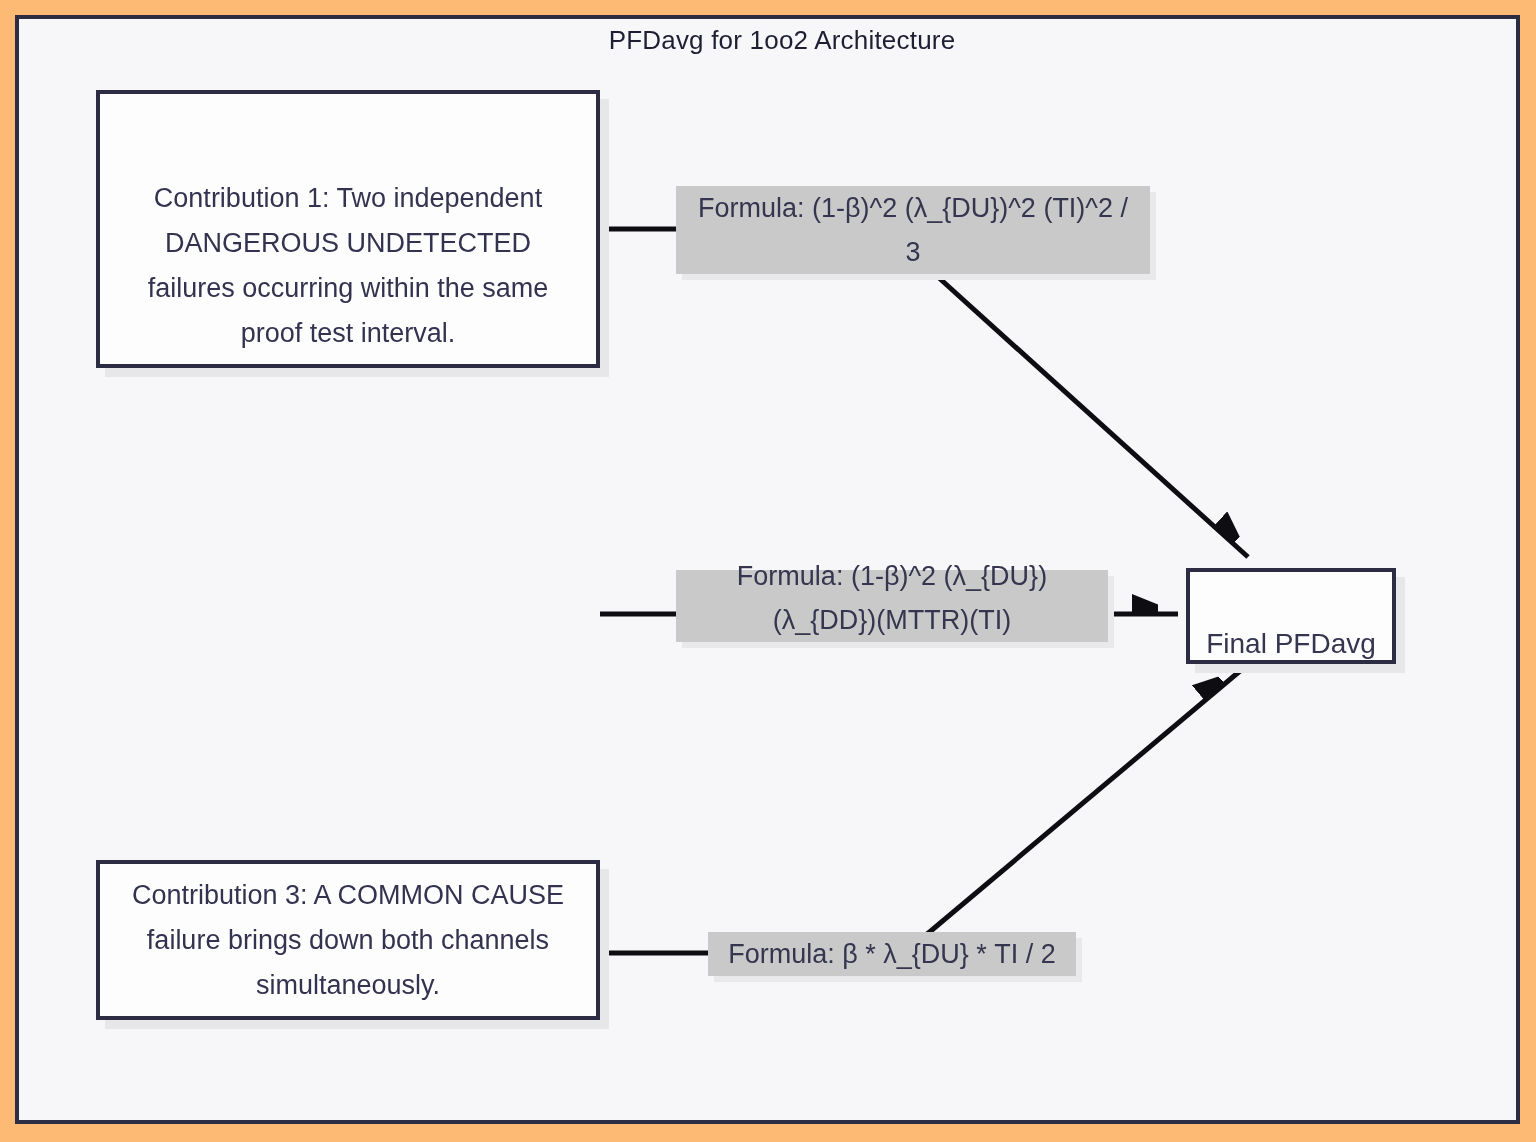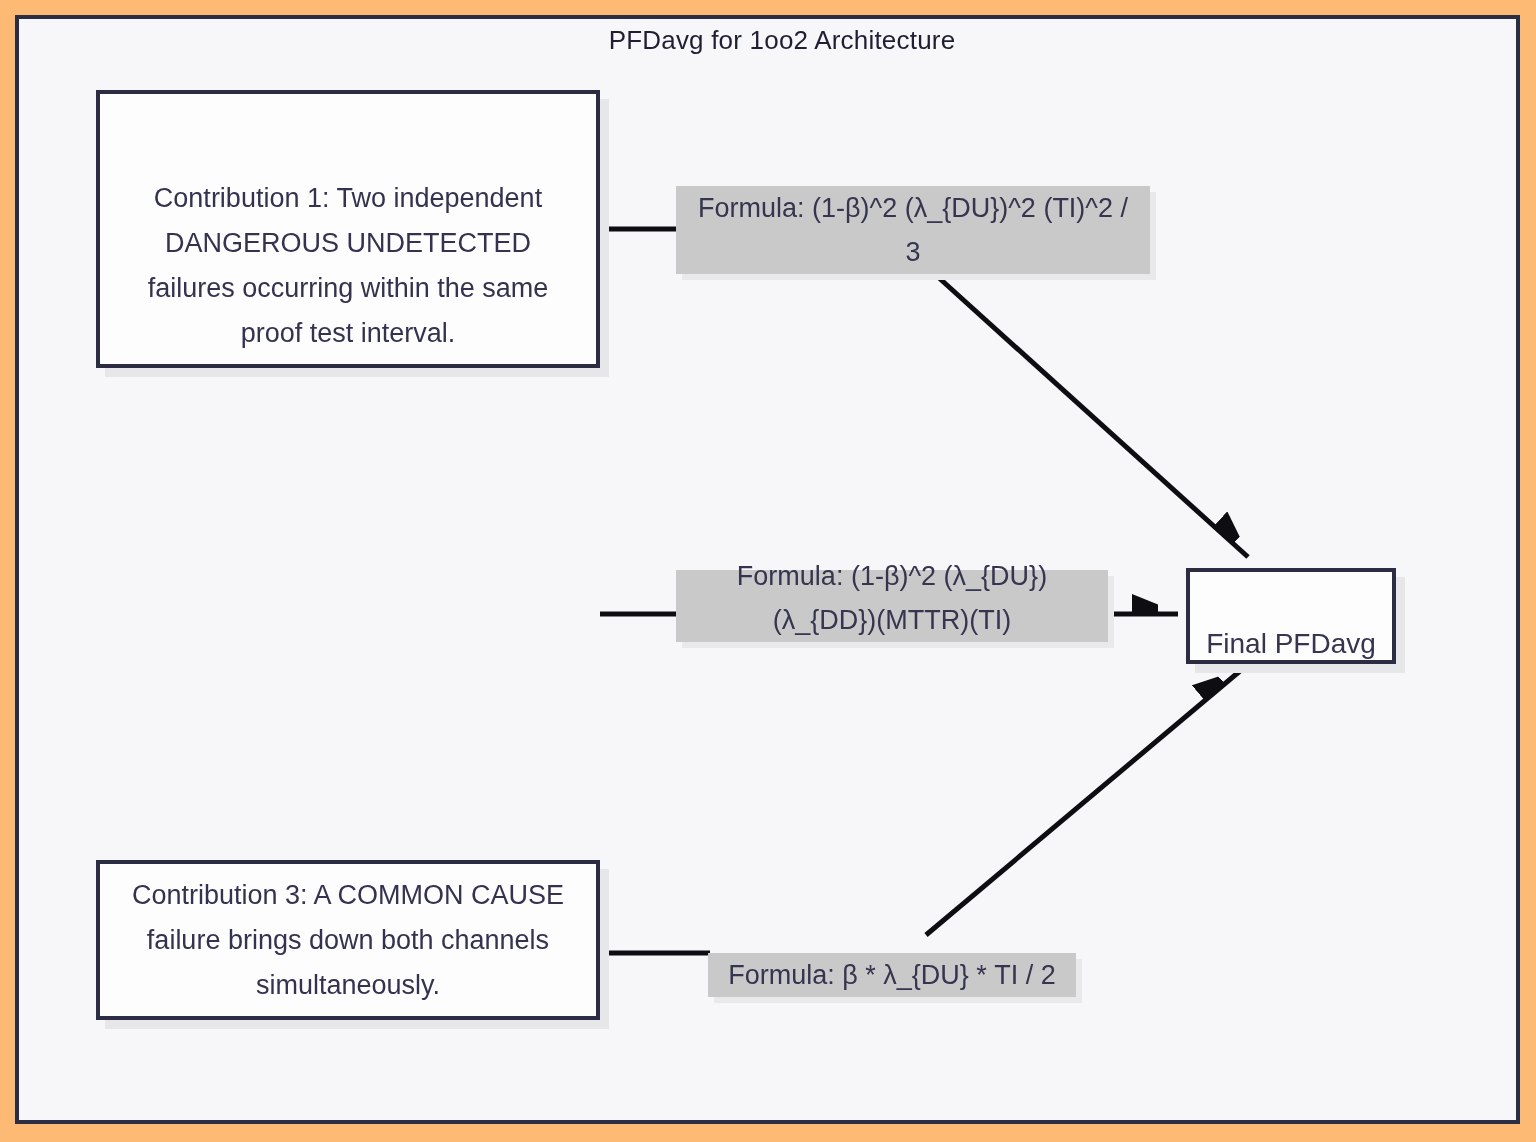--- a/index.html
+++ b/index.html
@@ -66,21 +66,21 @@
   .formula-box {
     background: #c9c9c9;
     box-shadow: 6px 6px 0 #e9e9ec;
     font-size: 27px;
     line-height: 44px;
     color: #35354f;
     padding: 0 18px;
   }
   .formula-1 { left: 676px; top: 186px; width: 474px; height: 88px; }
   .formula-2 { left: 676px; top: 570px; width: 432px; height: 72px; }
-  .formula-3 { left: 708px; top: 932px; width: 368px; height: 44px; white-space: nowrap; padding: 0; margin-top: 21px; }
+  .formula-3 { left: 708px; top: 932px; width: 368px; height: 44px; white-space: nowrap; padding: 0; }
   .final-box {
     left: 1186px;
     top: 568px;
     width: 210px;
     height: 96px;
     background: #fdfdfe;
     border: 4px solid #2c2c42;
     box-shadow: 9px 9px 0 #e7e7ea;
     font-size: 28px;
     color: #35354f;

